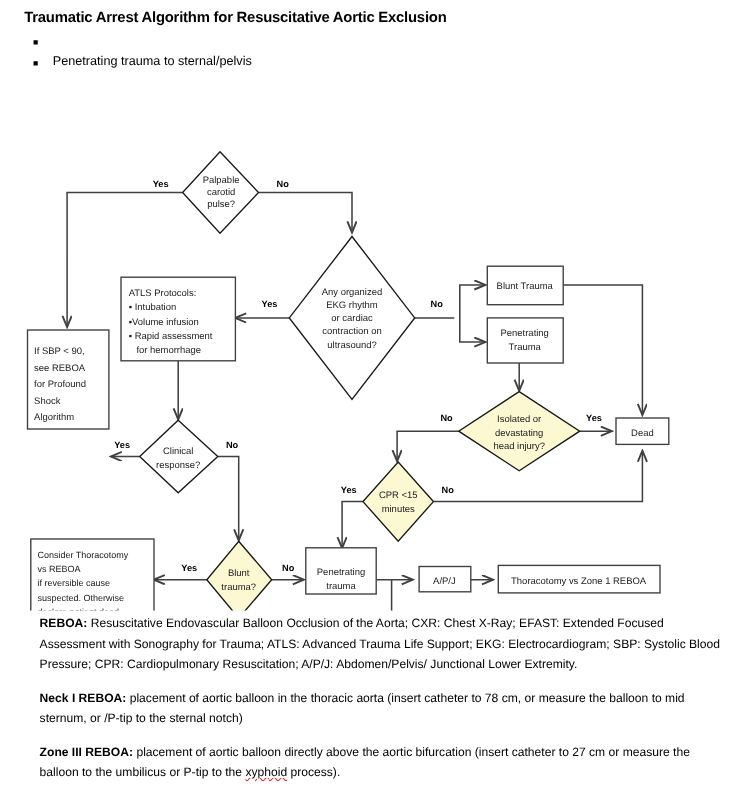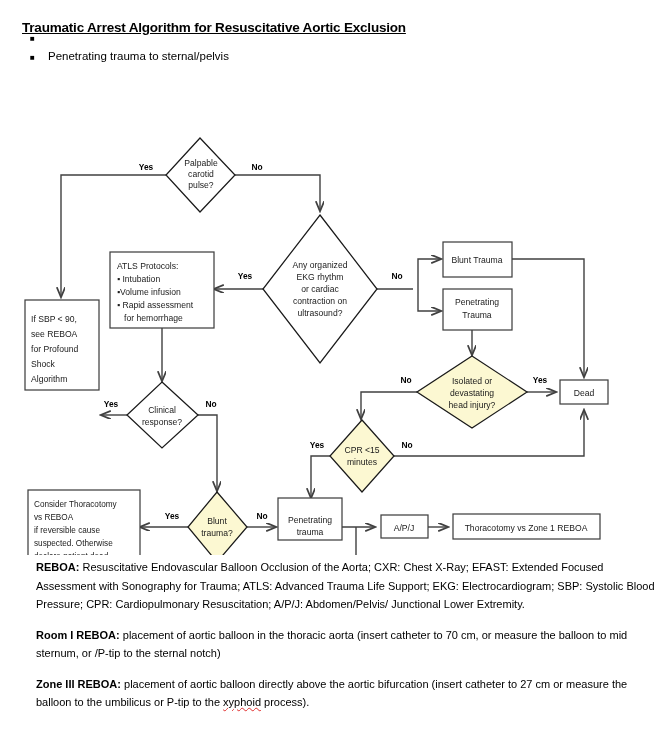--- a/index.html
+++ b/index.html
@@ -5,24 +5,23 @@
   html,body{margin:0;padding:0;background:#ffffff;}
   body{
     width:663px;height:733px;
     font-family:"Liberation Sans", sans-serif;
     color:#000000;
     overflow:hidden;
     position:relative;
   }
 
   .title{
-    position:absolute;left:22px;top:20px;
+    position:absolute;left:22px;top:8px;
     font-size:13.5px;font-weight:bold;letter-spacing:-0.2px;
     white-space:nowrap;
-    text-decoration:underline;
   }
   .bullets{position:absolute;left:30px;top:29px;width:620px;}
   .bullet-row{display:flex;align-items:flex-start;font-size:11.5px;line-height:17px;}
   .bullet-mark{width:18px;flex:0 0 18px;font-size:8px;line-height:19px;}
   .bullet-text{flex:1 1 auto;}
 
   .chart-wrap{position:absolute;left:0;top:70px;width:663px;height:485px;}
   svg.flow{display:block;}
 
   .nodetext{font-family:"Liberation Sans", sans-serif;font-size:8.6px;fill:#1a1a1a;}
@@ -234,15 +233,15 @@
     <g>
       <text class="greenitem" x="394" y="543">•</text>
       <text class="greenitem" x="404" y="543">Penetrating Extremity➔ Tourniquet, Resuscitate</text>
     </g>
   </g>
 </svg>
 </div>
 
 <div class="footnotes">
   <p class="fn-para"><b>REBOA:</b><span> Resuscitative Endovascular Balloon Occlusion of the Aorta; CXR: Chest X-Ray; EFAST: Extended Focused Assessment with Sonography for Trauma; ATLS: Advanced Trauma Life Support; EKG: Electrocardiogram; SBP: Systolic Blood Pressure; CPR: Cardiopulmonary Resuscitation; A/P/J: Abdomen/Pelvis/ Junctional Lower Extremity.</span></p>
-  <p class="fn-para"><b>Room I REBOA:</b><span> placement of aortic balloon in the thoracic aorta (insert catheter to 70 cm, or measure the balloon to mid sternum, or /P-tip to the sternal notch)</span></p>
+  <p class="fn-para"><b>Neck I REBOA:</b><span> placement of aortic balloon in the thoracic aorta (insert catheter to 78 cm, or measure the balloon to mid sternum, or /P-tip to the sternal notch)</span></p>
   <p class="fn-para"><b>Zone III REBOA:</b><span> placement of aortic balloon directly above the aortic bifurcation (insert catheter to 27 cm or measure the balloon to the umbilicus or P-tip to the </span><span class="squiggle">xyphoid</span><span> process).</span></p>
 </div>
 
 </body></html>

